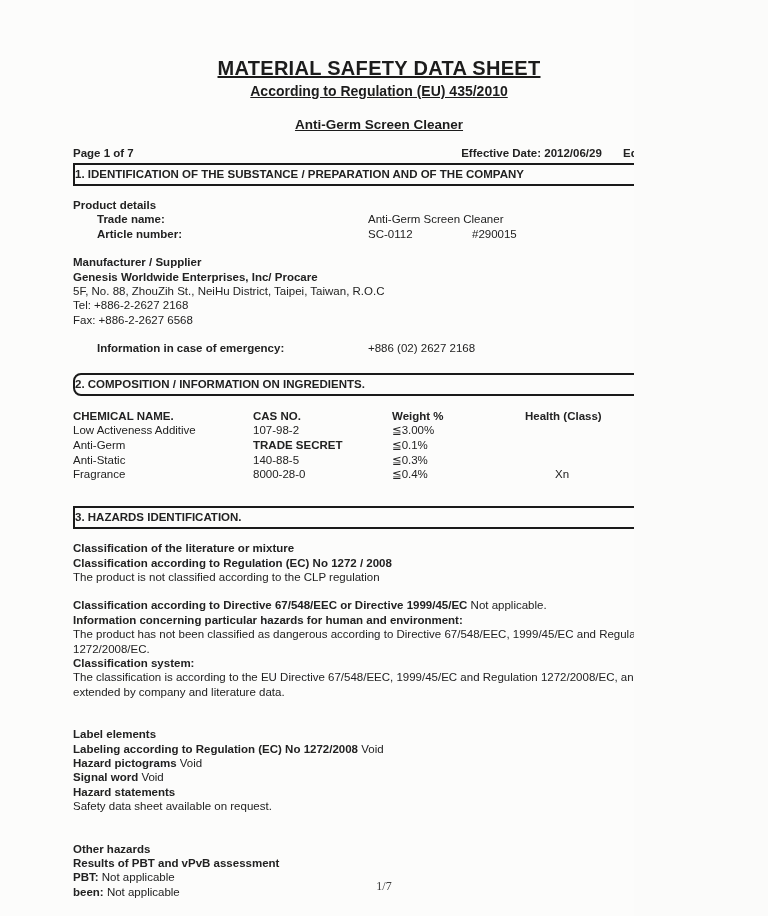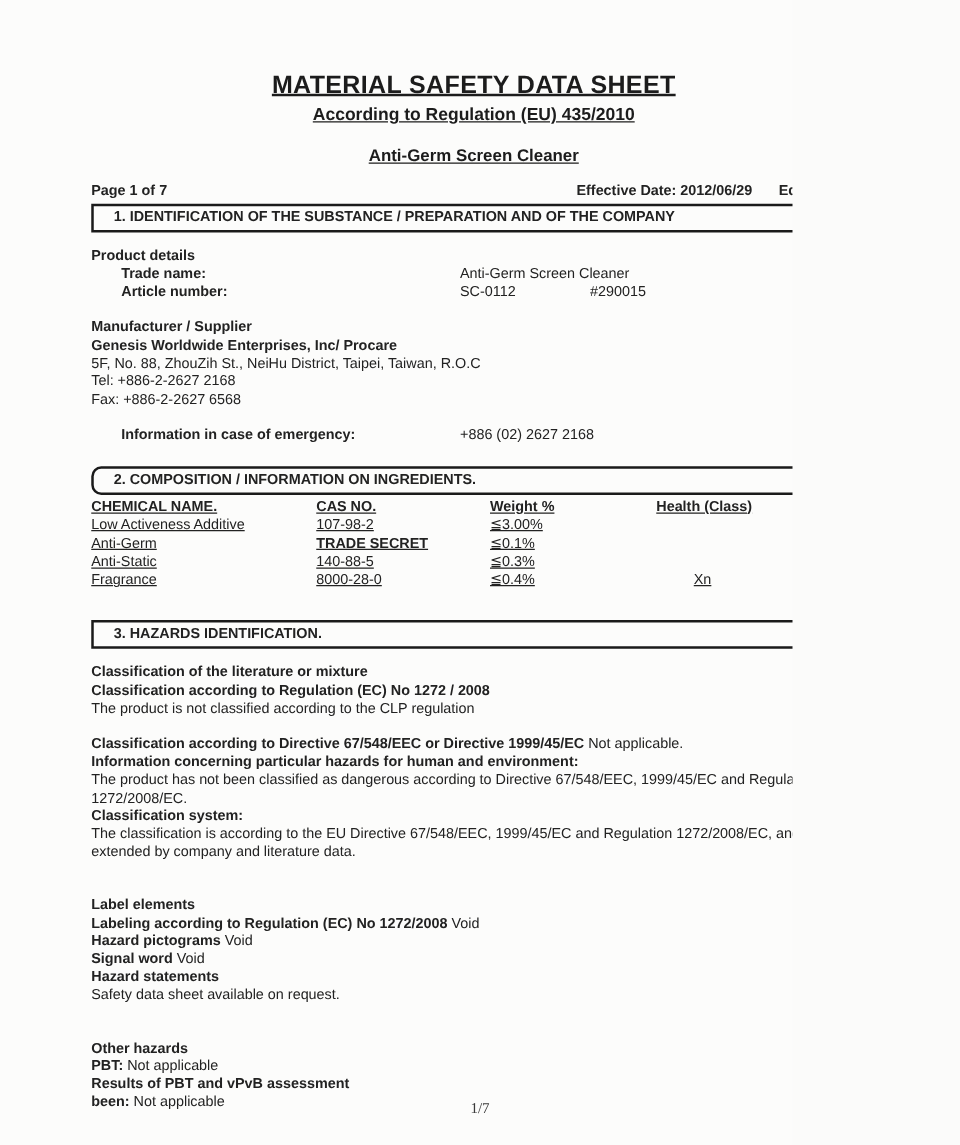--- a/index.html
+++ b/index.html
@@ -52,21 +52,21 @@
     display: flex;
     justify-content: space-between;
     align-items: baseline;
     font-size: 11.5px;
     font-weight: bold;
   }
   .meta-right span + span { margin-left: 18px; }
   .section-box {
     margin-top: 4px;
     border: 2px solid #1a1a1a;
-    padding: 3px 5px 4px 16px;
+    padding: 3px 5px 4px 0;
     font-size: 11.5px;
     font-weight: bold;
     background: transparent;
   }
   .sec2-box { margin-top: 17px; border-radius: 8px; }
   .sec3-box { margin-top: 24px; }
   .line {
     font-size: 11.5px;
     line-height: 14.4px;
     white-space: nowrap;
@@ -76,21 +76,21 @@
     line-height: 14.4px;
     max-width: 585px;
   }
   .b { font-weight: bold; }
   .sp  { height: 14px; }
   .sp2 { height: 28px; }
   .mt12 { margin-top: 12px; }
   .kv { display: flex; }
   .kv .k { width: 271px; flex: 0 0 271px; font-weight: bold; margin-left: 24px; }
   .art-val { display: inline-block; width: 104px; }
-  .ctable { margin-top: 3px; font-size: 11.5px; line-height: 14.7px; text-decoration: underline; }
+  .ctable { margin-top: 13px; font-size: 11.5px; line-height: 14.7px; }
   .trow {
     display: grid;
     grid-template-columns: 180px 139px 133px auto;
   }
   .trow.head { font-weight: bold; }
   .cell-health { padding-left: 30px; }
   .cas-bold { font-weight: bold; }
   .footer {
     position: absolute;
     left: 0;
@@ -208,25 +208,25 @@
     </div>
     <div class="line">
       <span class="b">Signal word</span>
       <span>Void</span>
     </div>
     <div class="line b">Hazard statements</div>
     <div class="line">Safety data sheet available on request.</div>
 
     <div class="sp2"></div>
     <div class="line b">Other hazards</div>
+    <div class="line b">Results of PBT and vPvB assessment</div>
     <div class="line">
       <span class="b">PBT:</span>
       <span>Not applicable</span>
     </div>
-    <div class="line b">Results of PBT and vPvB assessment</div>
     <div class="line">
       <span class="b">been:</span>
       <span>Not applicable</span>
     </div>
 
   </div>
 
   <div class="footer">1/7</div>
 </div>
 

